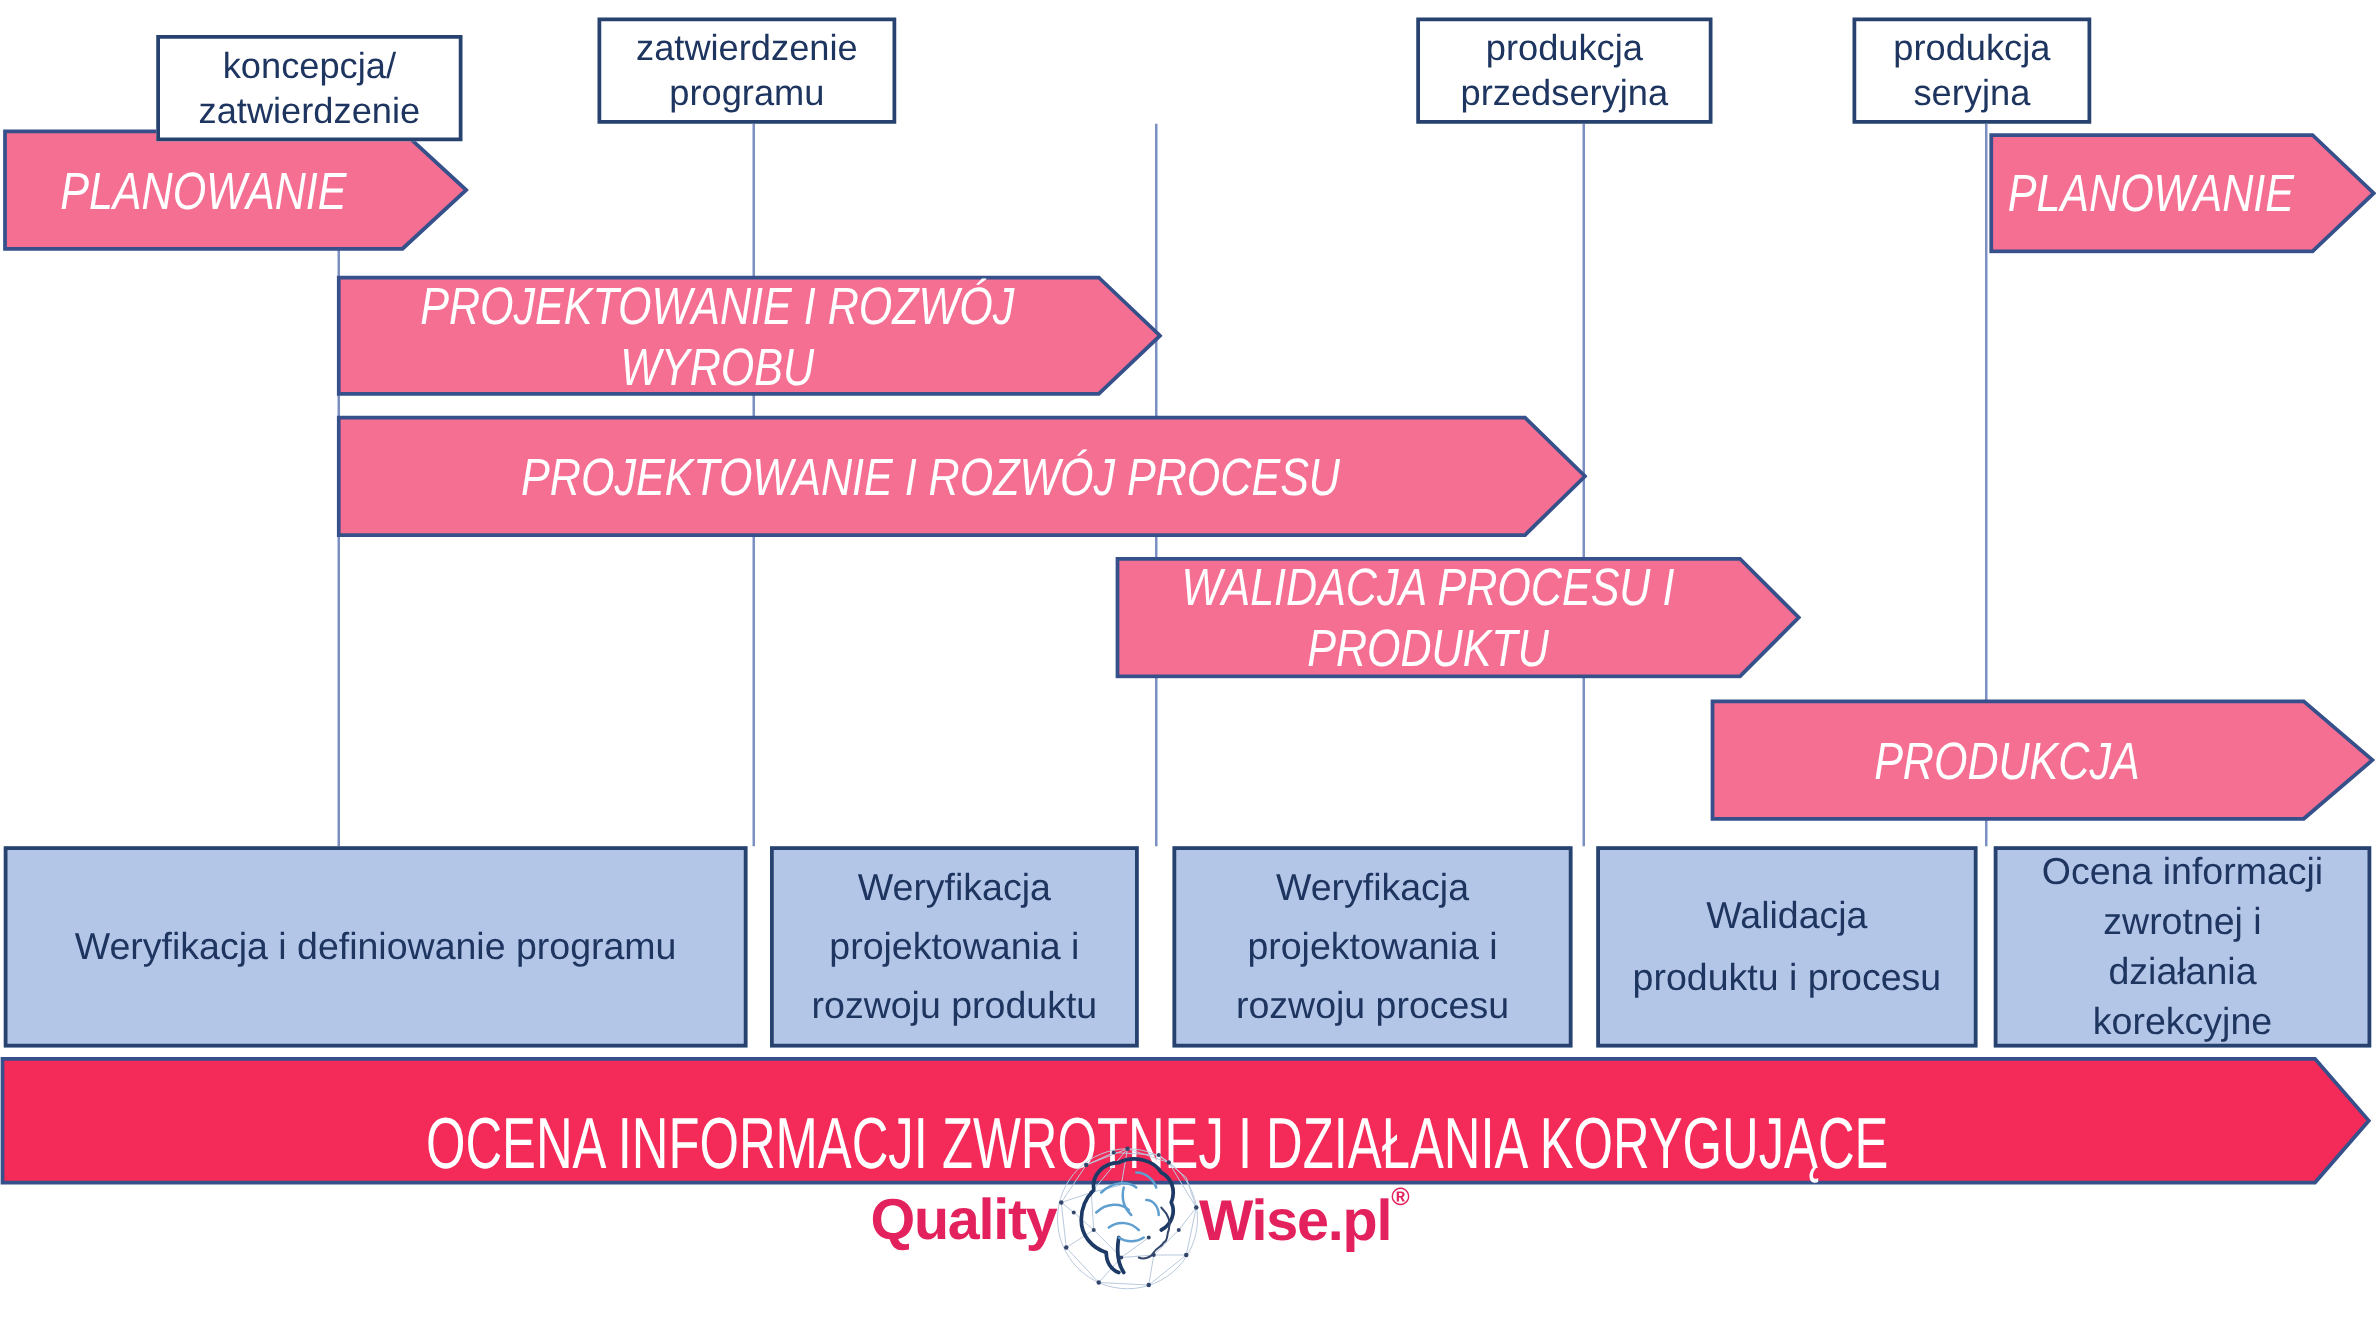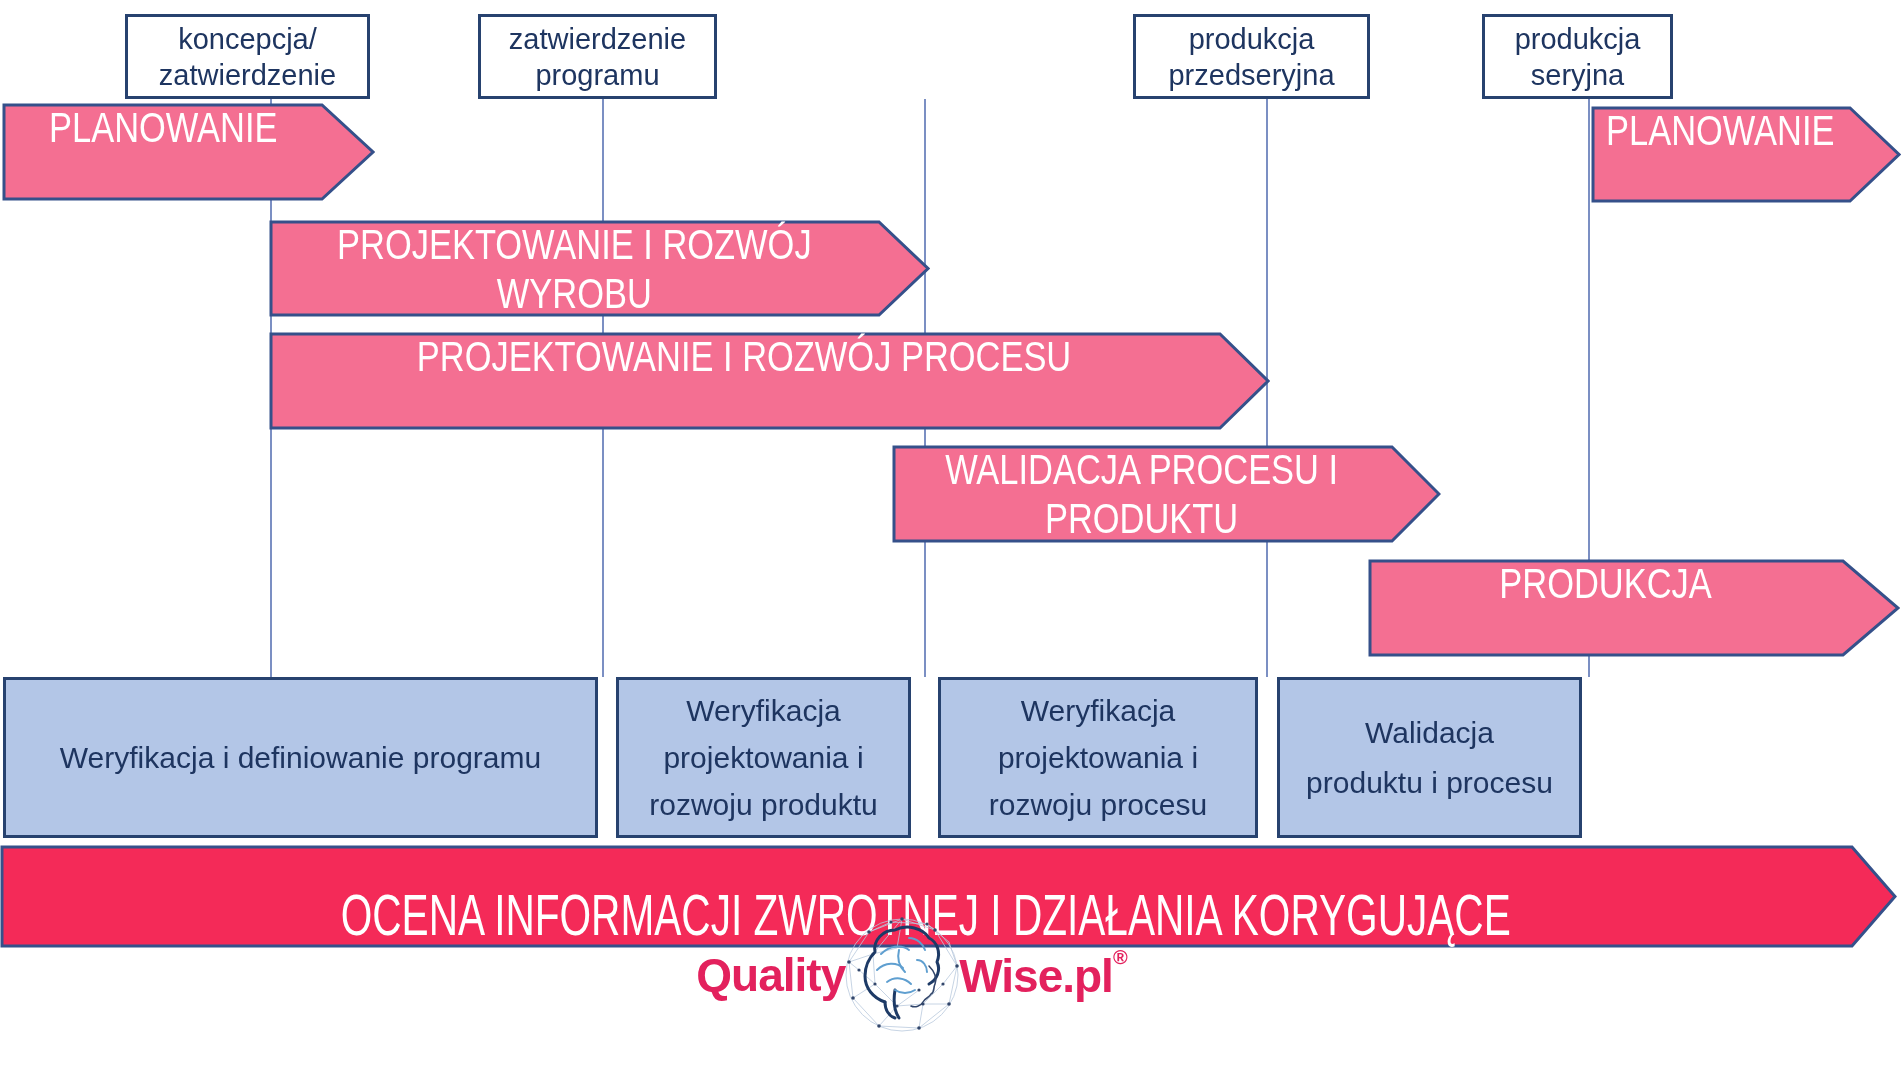--- a/index.html
+++ b/index.html
@@ -36,21 +36,21 @@
   
   .vline{
     position:absolute;top:99px;height:578px;width:2px;
     background:var(--line-blue);
     z-index:1;
   }
 
   
   .arrow{
     position:absolute;z-index:2;
-    display:flex;align-items:flex-start;justify-content:center;
+    display:flex;align-items:center;justify-content:center;font-style:italic;
   }
   .arrow svg{position:absolute;left:0;top:0;width:100%;height:100%;}
   .arrow .lbl{
     position:relative;z-index:1;color:#fff;
     font-size:42px;line-height:49px;
     text-align:center;white-space:pre-line;
     transform:scaleX(0.82);transform-origin:center;
   }
 
   
@@ -101,21 +101,21 @@
 <body>
 
 <div class="stage">
 
   <div class="vline" style="left:270px;"></div>
   <div class="vline" style="left:602px;"></div>
   <div class="vline" style="left:924px;"></div>
   <div class="vline" style="left:1266px;"></div>
   <div class="vline" style="left:1588px;"></div>
 
-  <div class="msbox" style="left:125px;width:245px;">
+  <div class="msbox" style="left:125px;width:245px;margin-top:14px;">
     <span>koncepcja/
 zatwierdzenie</span>
   </div>
   <div class="msbox" style="left:478px;width:239px;">
     <span>zatwierdzenie
 programu</span>
   </div>
   <div class="msbox" style="left:1133px;width:237px;">
     <span>produkcja
 przedseryjna</span>
@@ -178,20 +178,26 @@
 rozwoju produktu</span>
   </div>
   <div class="actbox" style="left:938px;width:320px;line-height:47px;">
     <span>Weryfikacja
 projektowania i
 rozwoju procesu</span>
   </div>
   <div class="actbox" style="left:1277px;width:305px;line-height:50px;">
     <span>Walidacja
 produktu i procesu</span>
+  </div>
+  <div class="actbox" style="left:1595px;width:302px;line-height:40px;">
+    <span>Ocena informacji
+zwrotnej i
+działania
+korekcyjne</span>
   </div>
 
   <div class="banner">
     <svg viewBox="0 0 1897 103" preserveAspectRatio="none">
       <polygon points="2,2 1852,2 1895,51.5 1852,101 2,101" style="fill:var(--banner-red);stroke:var(--border-navy);stroke-width:3;"></polygon>
     </svg>
     <span class="lbl">OCENA INFORMACJI ZWROTNEJ I DZIAŁANIA KORYGUJĄCE</span>
   </div>
 
   <div class="logo">

